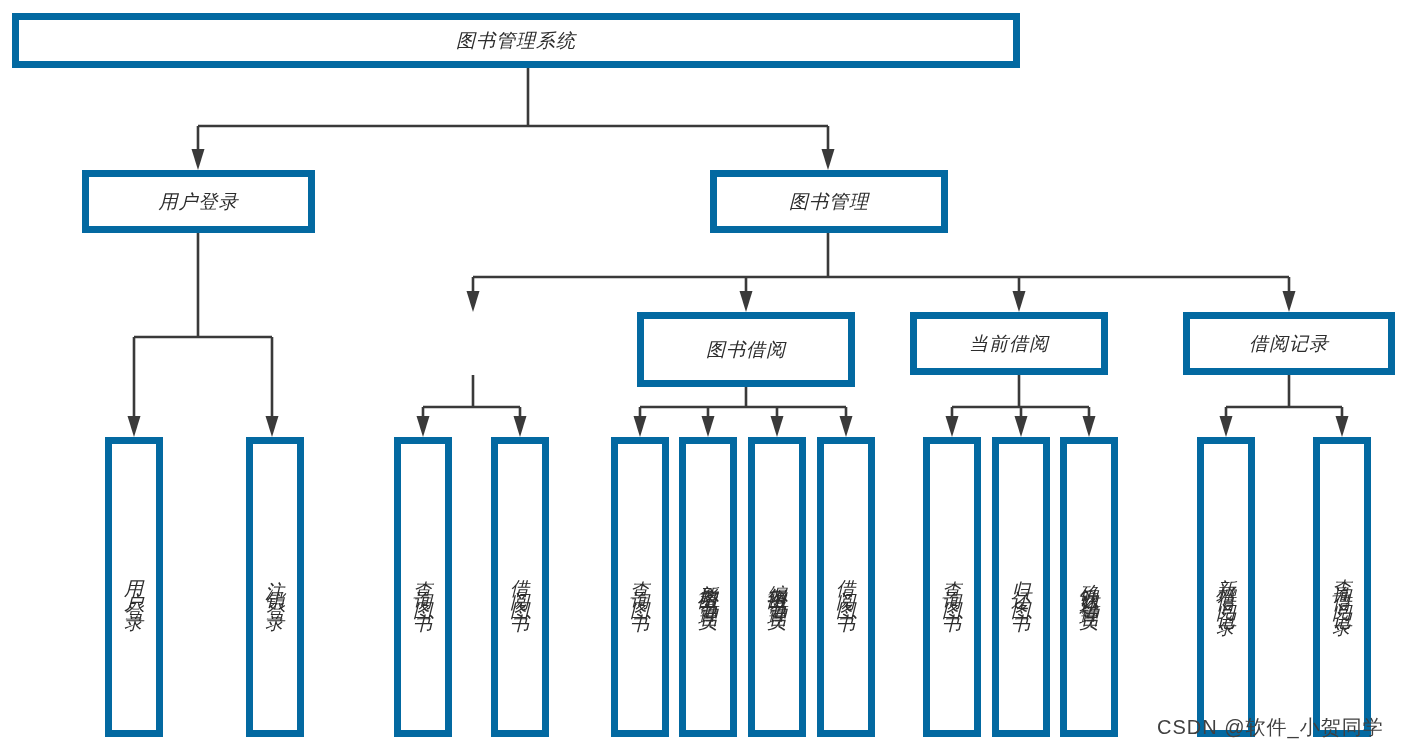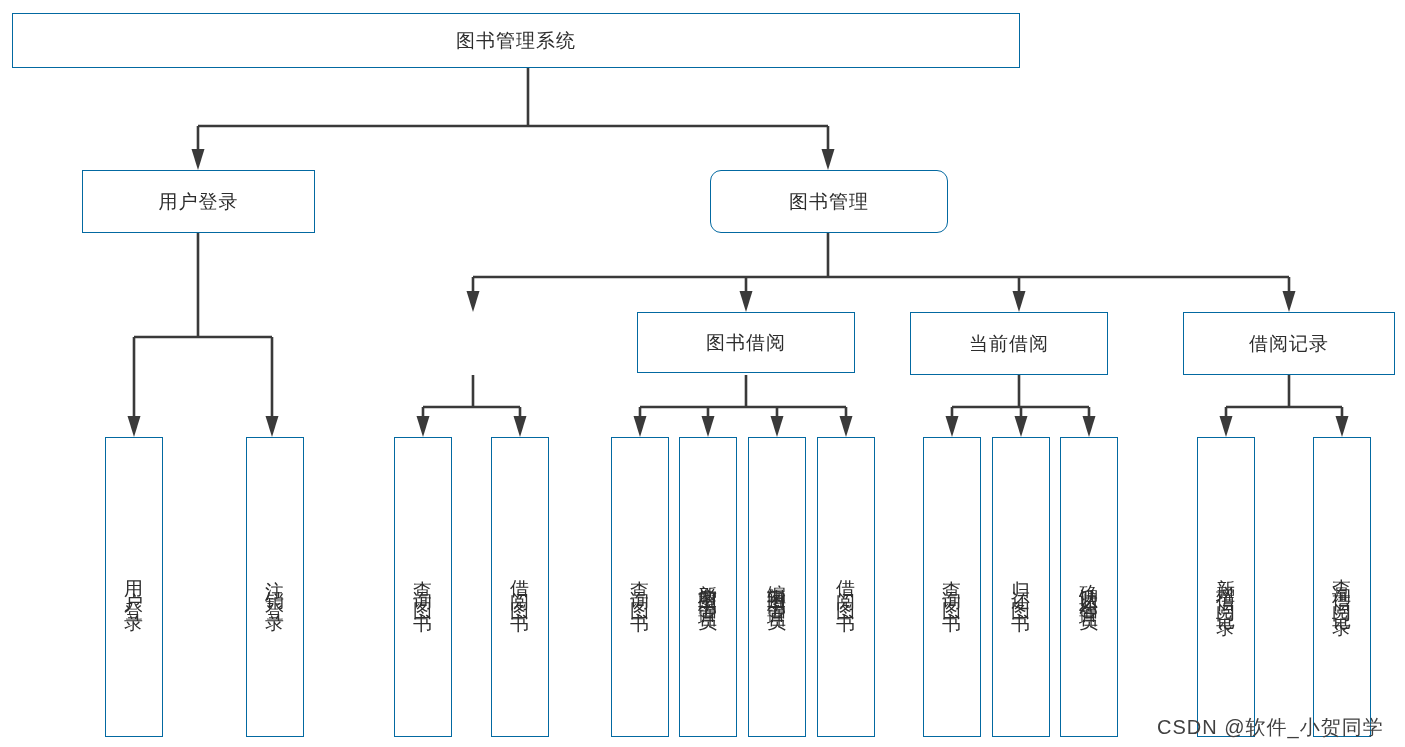--- a/index.html
+++ b/index.html
@@ -10,29 +10,30 @@
     background:#ffffff;
     overflow:hidden;
   }
   .edges{
     position:absolute;left:0;top:0;width:1405px;height:747px;
     pointer-events:none;
   }
   .box{
     position:absolute;
     box-sizing:border-box;
-    border:1px solid #0369a1;
+    border:7px solid #0369a1;
     background:#ffffff;
     display:flex;
     align-items:center;
     justify-content:center;
     color:#2d2d2d;
     font-size:19px;
     letter-spacing:1px;
     white-space:nowrap;
+    font-style:italic;
   }
   .leaf .vtext{
     writing-mode:vertical-lr;
     text-orientation:mixed;
     letter-spacing:11px;
     line-height:1;
     white-space:nowrap;
   }
   .leaf.mid .vtext{letter-spacing:8px;}
   .leaf.dense .vtext{letter-spacing:4px;}
@@ -87,23 +88,23 @@
       <path d="M1014.5 416 L1027.5 416 L1021 437 Z"></path>
       <path d="M1082.5 416 L1095.5 416 L1089 437 Z"></path>
       <path d="M1219.5 416 L1232.5 416 L1226 437 Z"></path>
       <path d="M1335.5 416 L1348.5 416 L1342 437 Z"></path>
     </g>
   </svg>
 
   <div class="box" style="left:12px;top:13px;width:1008px;height:55px;">图书管理系统</div>
 
   <div class="box" style="left:82px;top:170px;width:233px;height:63px;">用户登录</div>
-  <div class="box" style="left:710px;top:170px;width:238px;height:63px;border-radius:11px;">图书管理</div>
+  <div class="box" style="left:710px;top:170px;width:238px;height:63px;">图书管理</div>
 
-  <div class="box" style="left:637px;top:312px;width:218px;height:61px;">图书借阅</div>
+  <div class="box" style="left:637px;top:312px;width:218px;height:75px;">图书借阅</div>
   <div class="box" style="left:910px;top:312px;width:198px;height:63px;">当前借阅</div>
   <div class="box" style="left:1183px;top:312px;width:212px;height:63px;">借阅记录</div>
 
   <div class="box leaf" style="left:105px;top:437px;width:58px;height:300px;">
     <span class="vtext">用户登录</span>
   </div>
   <div class="box leaf" style="left:246px;top:437px;width:58px;height:300px;">
     <span class="vtext">注销登录</span>
   </div>
 

